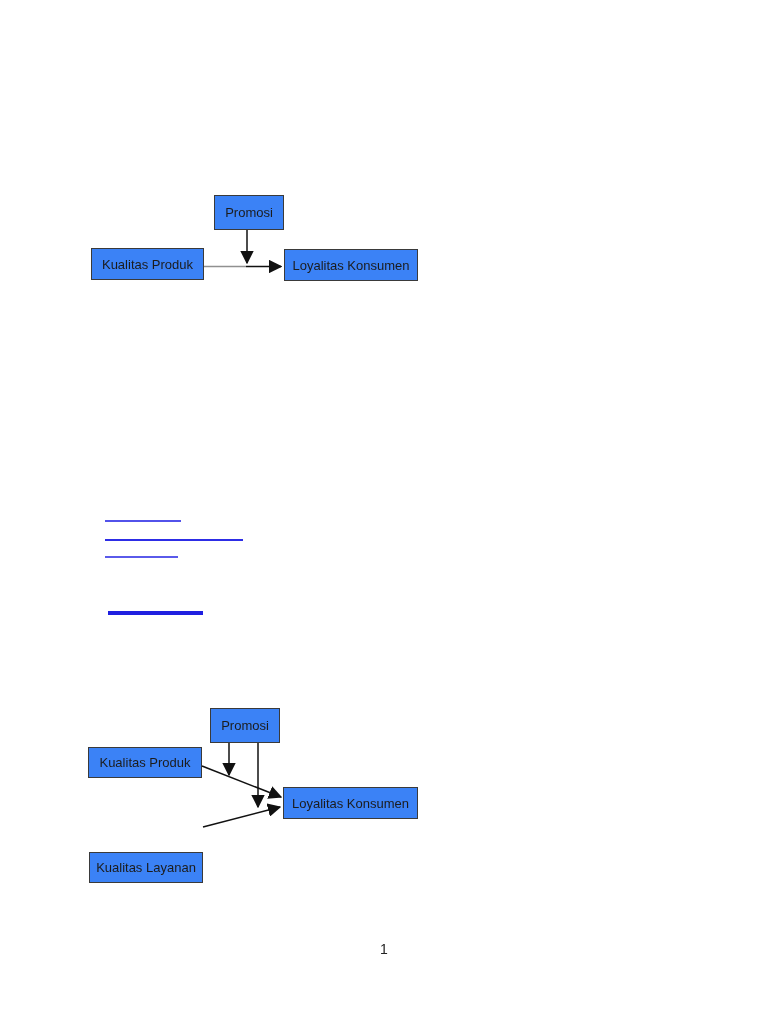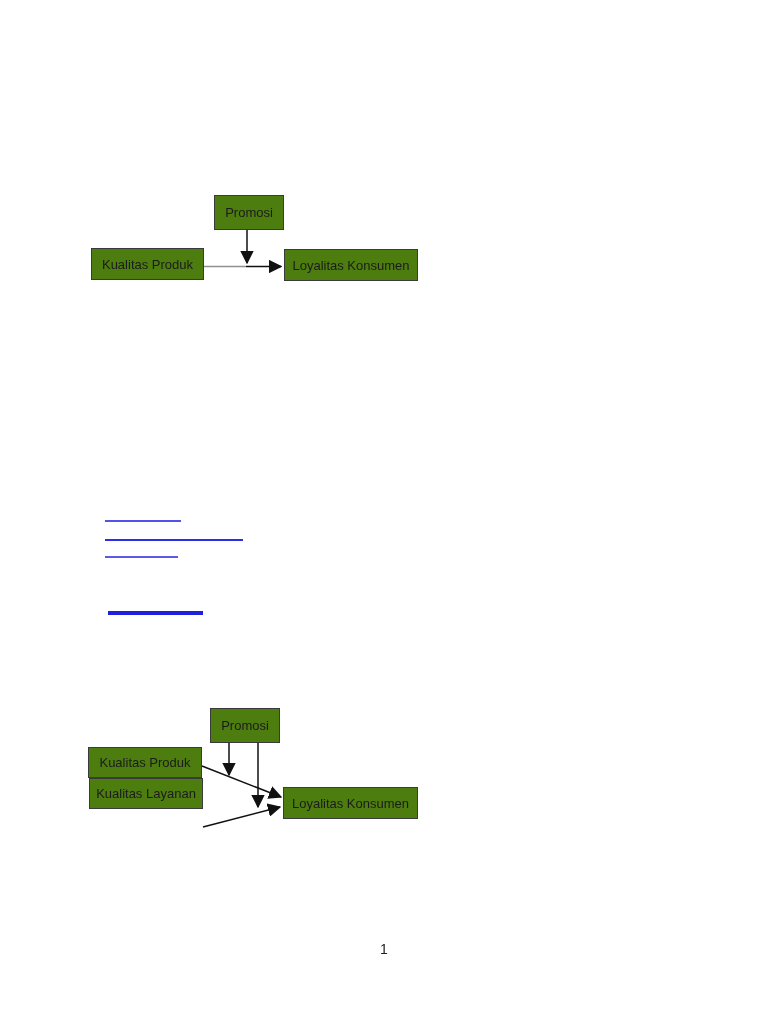--- a/index.html
+++ b/index.html
@@ -8,37 +8,37 @@
     width: 768px;
     height: 1024px;
     background: #ffffff;
     overflow: hidden;
     font-family: "Liberation Sans", sans-serif;
   }
   .node {
     position: absolute;
     box-sizing: border-box;
     border: 1.6px solid #3a3a3a;
-    background: #4d7c0f;
+    background: #3b82f6;
     display: flex;
     align-items: center;
     justify-content: center;
     font-size: 13px;
     color: #1c1c1c;
     white-space: nowrap;
     z-index: 1;
   }
   
   .d1-promosi   { left: 214px; top: 195px; width: 70px;  height: 35px; }
   .d1-produk    { left: 91px;  top: 248px; width: 113px; height: 32px; }
   .d1-loyalitas { left: 284px; top: 249px; width: 134px; height: 32px; }
   
   .d2-promosi   { left: 210px; top: 708px; width: 70px;  height: 35px; }
   .d2-produk    { left: 88px;  top: 747px; width: 114px; height: 31px; }
-  .d2-layanan   { left: 89px;  top: 778px; width: 114px; height: 31px; }
+  .d2-layanan   { left: 89px;  top: 852px; width: 114px; height: 31px; }
   .d2-loyalitas { left: 283px; top: 787px; width: 135px; height: 32px; }
 
   .arrow-layer {
     position: absolute;
     left: 0; top: 0;
     width: 768px; height: 1024px;
     z-index: 2;
     pointer-events: none;
   }
 

